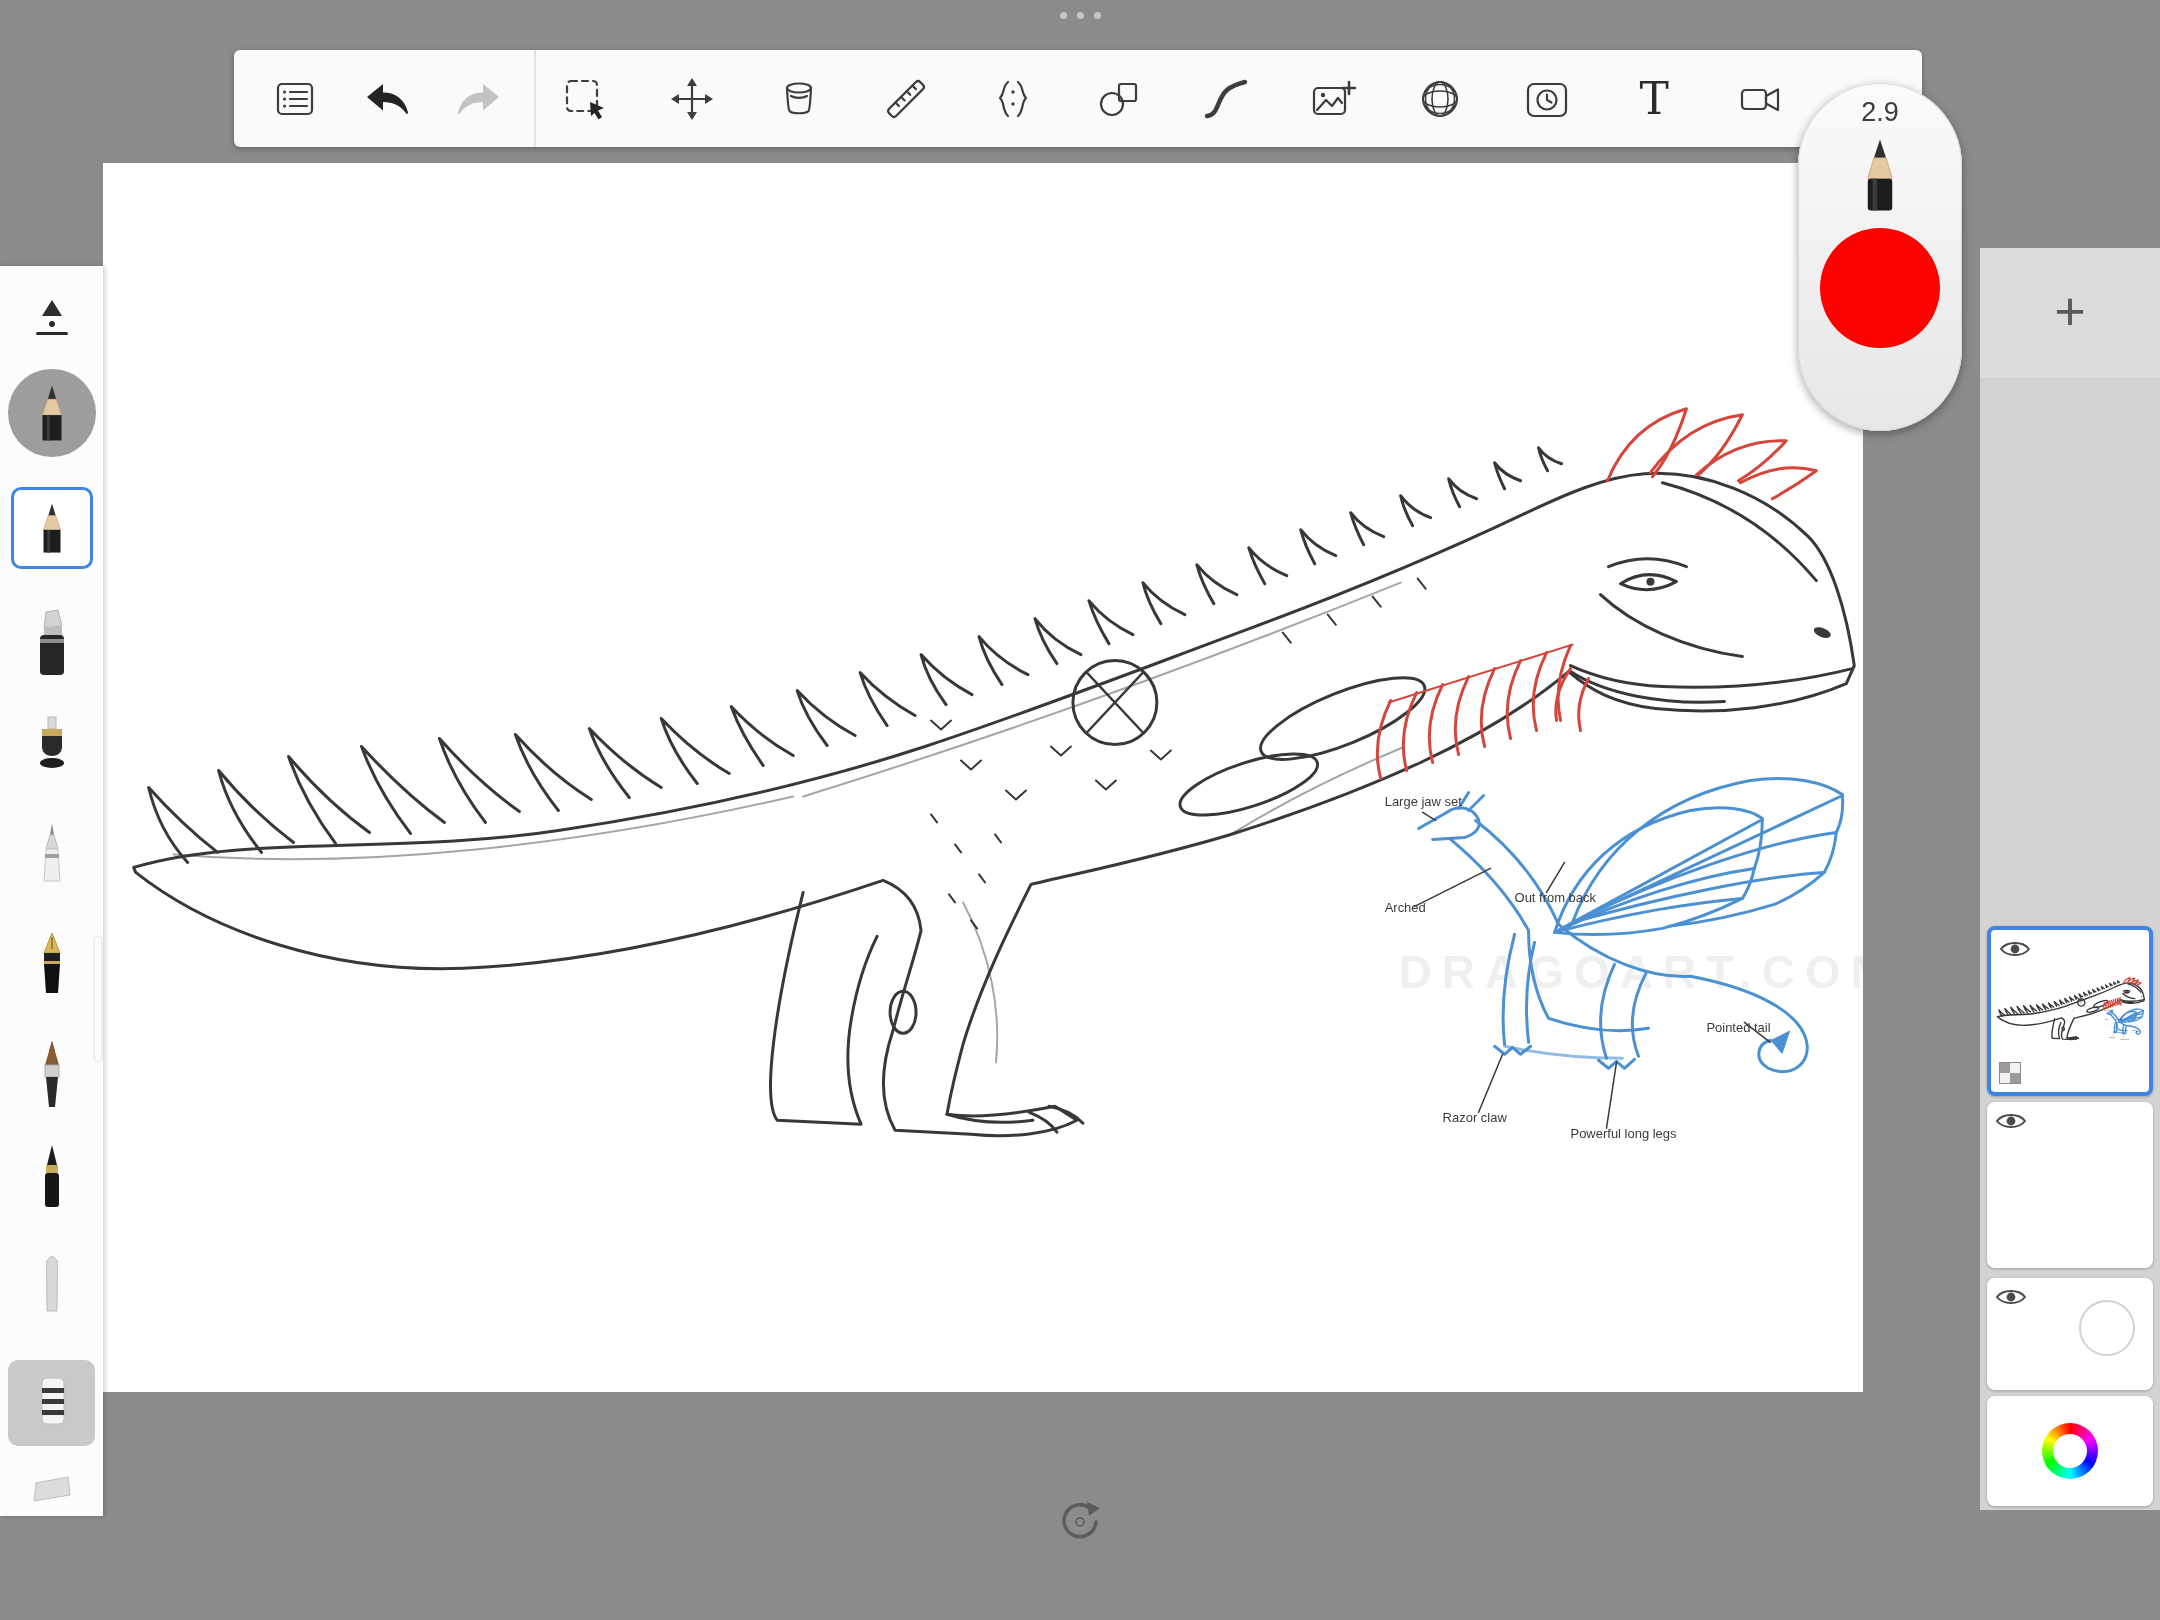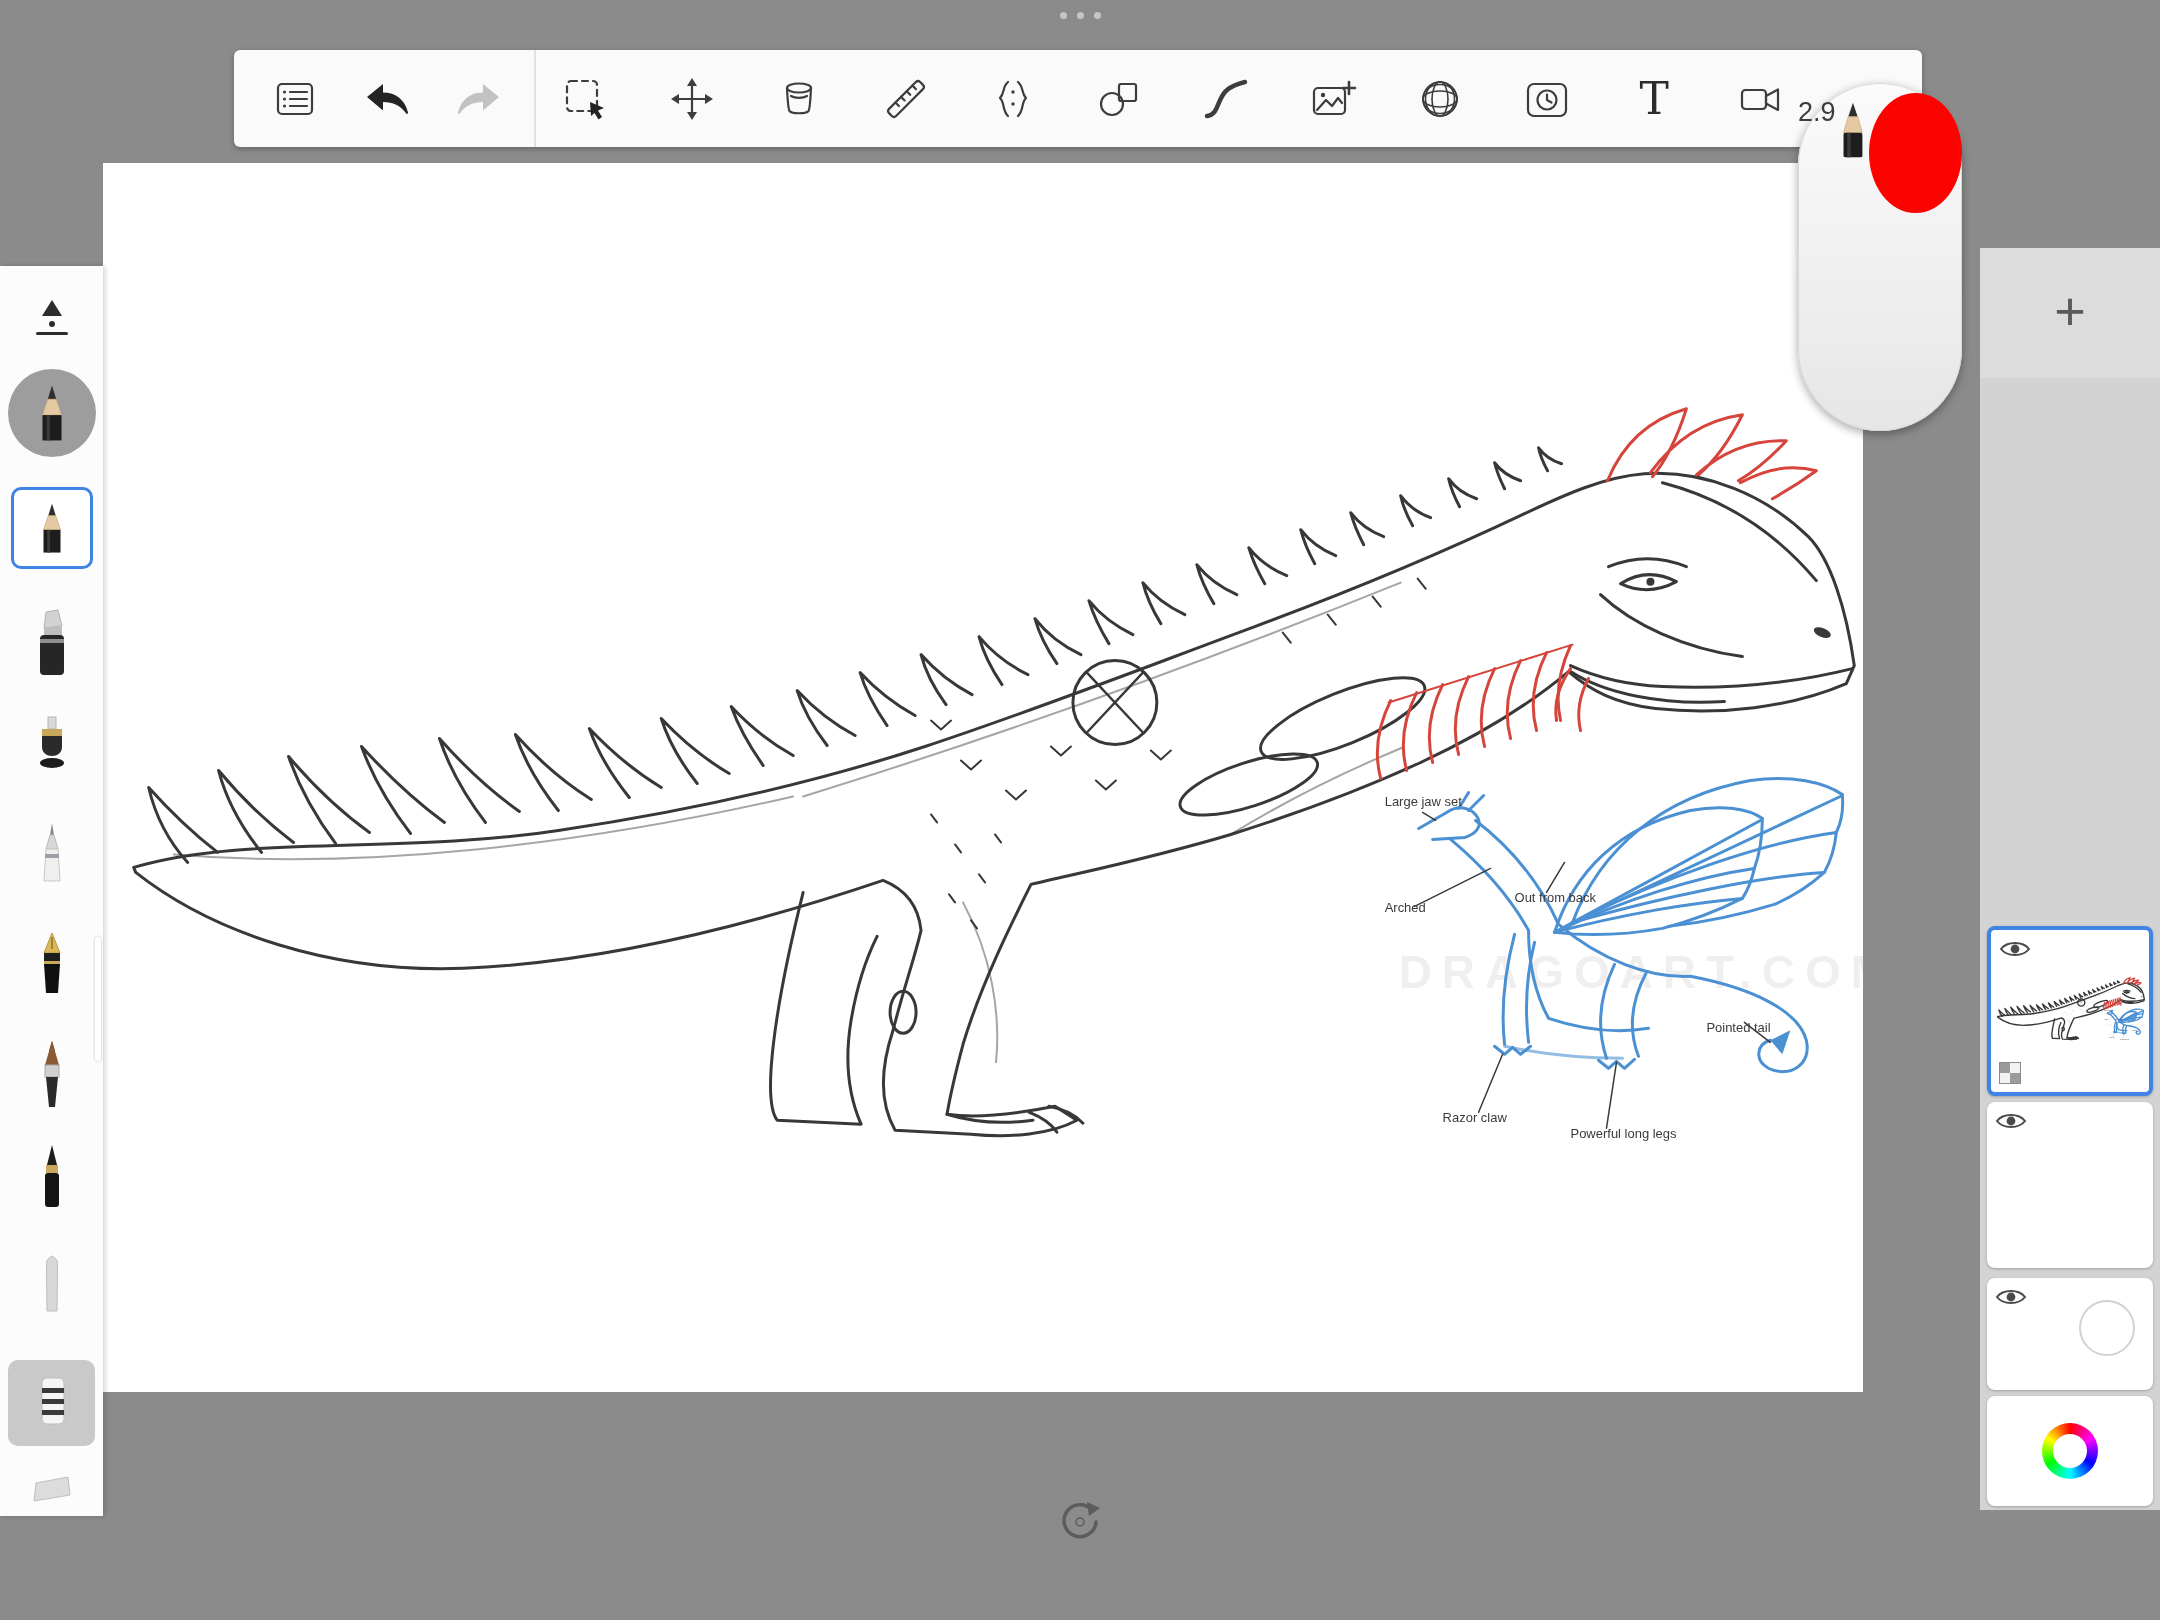--- a/index.html
+++ b/index.html
@@ -66,21 +66,21 @@
   .bg-swatch{position:absolute;left:92px;top:22px;width:52px;height:52px;border-radius:50%;
              background:#ffffff;border:2px solid #d2d2d2;}
   .color-wheel{position:absolute;left:55px;top:27px;width:56px;height:56px;border-radius:50%;
                background:conic-gradient(#ff0000,#ff00ff,#0000ff,#00ffff,#00ff00,#ffff00,#ff0000);
                display:flex;align-items:center;justify-content:center;cursor:pointer;}
   .color-wheel .inner{width:34px;height:34px;border-radius:50%;background:#fff;}
 
   
   .brush-puck{position:absolute;left:1798px;top:83px;width:164px;height:348px;border-radius:82px;
               background:linear-gradient(#fbfbfb,#e6e6e6);box-shadow:0 3px 10px rgba(0,0,0,.35),inset 0 0 0 1px #d8d8d8;
-              display:flex;align-items:flex-start;z-index:30;}
+              display:flex;flex-direction:column;align-items:center;z-index:30;}
   .puck-size{margin-top:14px;font-size:27px;color:#3c3c3c;cursor:pointer;}
   .puck-pencil{margin-top:4px;cursor:pointer;}
   .puck-color{margin-top:10px;width:120px;height:120px;border-radius:50%;background:#fb0400;cursor:pointer;}
 
   
   .rotate-btn{position:absolute;left:1056px;top:1498px;width:48px;height:48px;border:none;background:transparent;
               padding:0;cursor:pointer;z-index:15;}
 </style>
 </head>
 <body>

